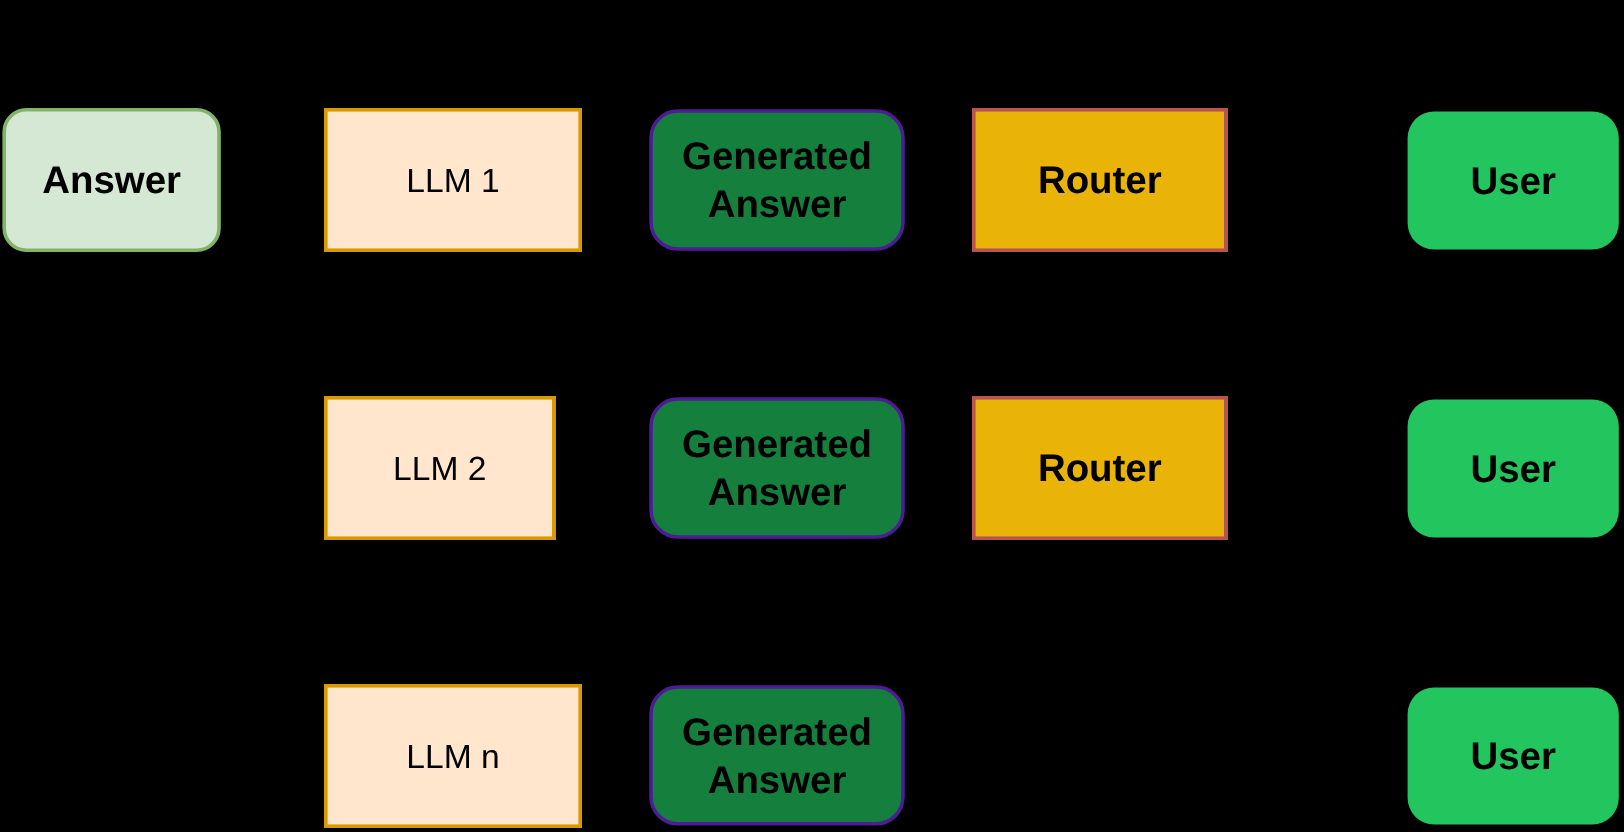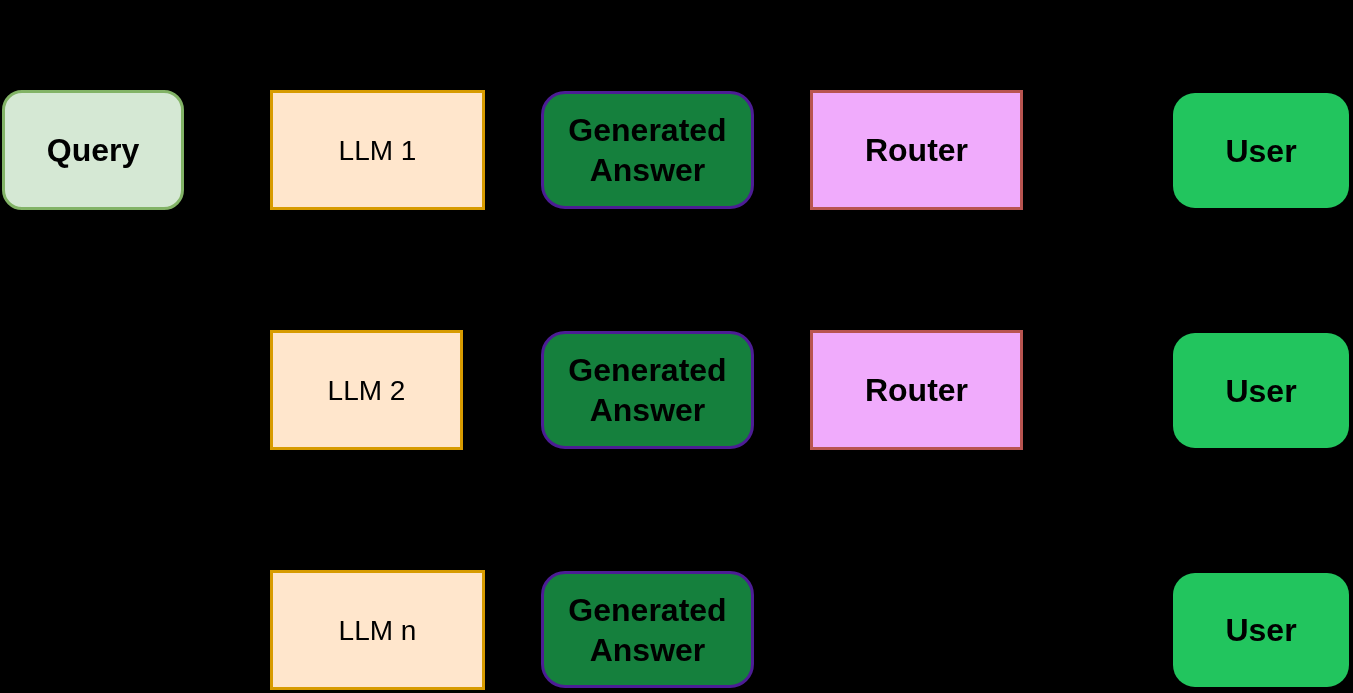--- a/index.html
+++ b/index.html
@@ -38,37 +38,37 @@
     font-weight: normal;
     font-size: 28px;
   }
   .node.answer {
     background: #15803d;
     border: 3px solid #4c1d95;
     border-radius: 24px;
     padding: 0 16px;
   }
   .node.router {
-    background: #f0abfc;
+    background: #eab308;
     border: 3px solid #b85450;
     text-align: right;
   }
   .node.user {
     background: #22c55e;
     border: none;
     border-radius: 22px;
   }
 </style>
 </head>
 <body>
 
 <div class="canvas">
 
   <div class="node query" style="left:2px; top:90px; width:182px; height:120px;">
-    <span>Query</span>
+    <span>Answer</span>
   </div>
 
   <div class="node llm" style="left:270px; top:90px; width:215px; height:120px;">
     <span>LLM 1</span>
   </div>
 
   <div class="node answer" style="left:541px; top:91px; width:213px; height:118px;">
     <span>Generated Answer</span>
   </div>
 

